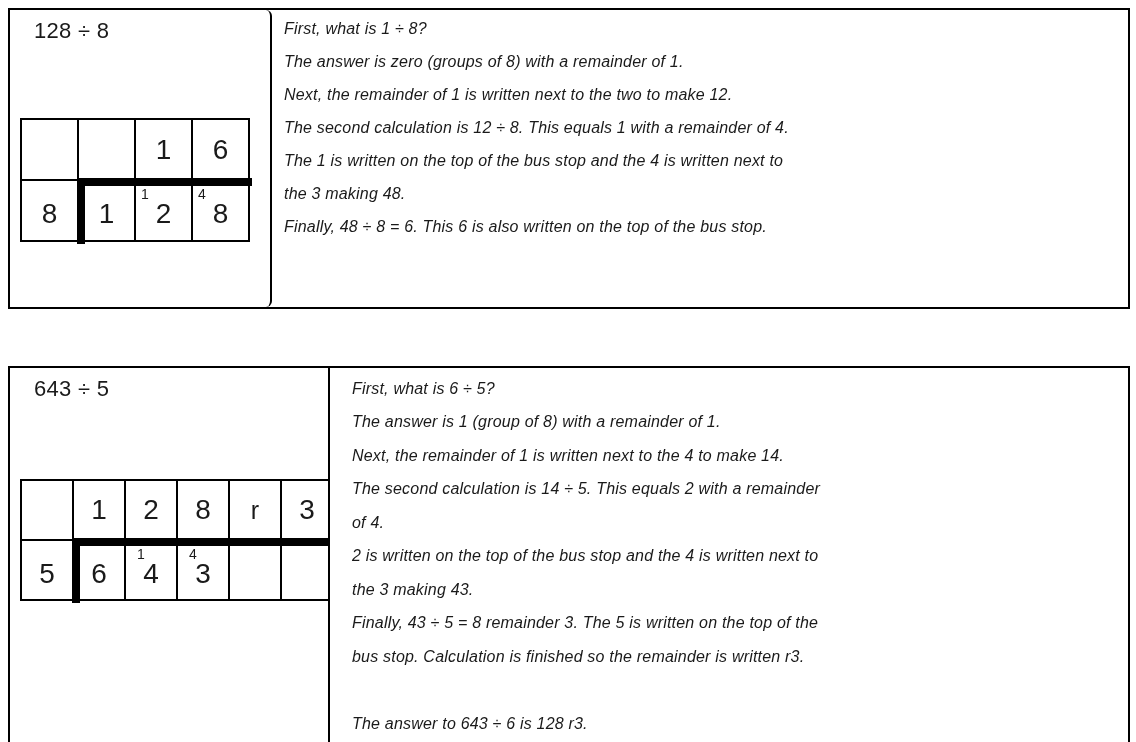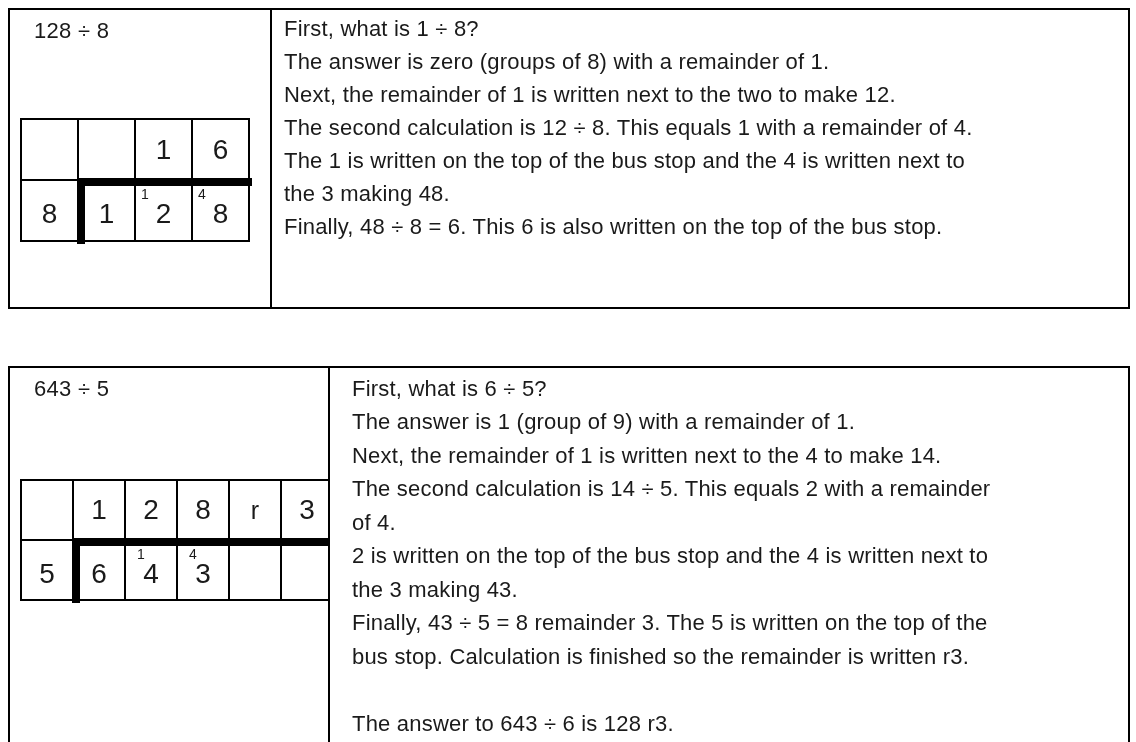--- a/index.html
+++ b/index.html
@@ -21,40 +21,41 @@
   }
   .prob-a { height: 301px; }
   .prob-b { height: 484px; margin-top: 57px; }
 
   .working-cell {
     position: relative;
     border-right: 2px solid #000;
     flex: 0 0 auto;
     overflow: hidden;
   }
-  .prob-a .working-cell { width: 262px; }
+  .prob-a .working-cell { width: 262px; border-radius: 6px; }
   .prob-b .working-cell { width: 320px; }
 
   .problem-title {
     font-size: 22px;
     line-height: 30px;
     padding: 6px 0 0 24px;
     letter-spacing: 0.3px;
   }
 
   .explanation-cell { flex: 1 1 auto; overflow: hidden; }
   .prob-a .explanation-cell { padding: 2px 0 0 12px; }
   .prob-b .explanation-cell { padding: 4px 0 0 22px; }
 
   .line {
     display: flex;
     align-items: center;
     white-space: nowrap;
-    font-size: 22px;
+    font-size: 16px;
     letter-spacing: 0.2px;
+    font-style: italic;
   }
   .prob-a .line { height: 33px; }
   .prob-b .line { height: 33.5px; }
 
   
   .busstop {
     position: absolute;
     display: grid;
     border-top: 2px solid #000;
     border-left: 2px solid #000;
@@ -198,21 +199,21 @@
         <div class="bcell r2">
           <span class="digit"></span>
         </div>
         <div class="bar-h"></div>
         <div class="bar-v"></div>
       </div>
     </div>
 
     <div class="explanation-cell">
       <div class="line">First, what is 6 ÷ 5?</div>
-      <div class="line">The answer is 1 (group of 9) with a remainder of 1.</div>
+      <div class="line">The answer is 1 (group of 8) with a remainder of 1.</div>
       <div class="line">Next, the remainder of 1 is written next to the 4 to make 14.</div>
       <div class="line">The second calculation is 14 ÷ 5. This equals 2 with a remainder</div>
       <div class="line">of 4.</div>
       <div class="line">2 is written on the top of the bus stop and the 4 is written next to</div>
       <div class="line">the 3 making 43.</div>
       <div class="line">Finally, 43 ÷ 5 = 8 remainder 3. The 5 is written on the top of the</div>
       <div class="line">bus stop. Calculation is finished so the remainder is written r3.</div>
       <div class="line"></div>
       <div class="line">The answer to 643 ÷ 6 is 128 r3.</div>
     </div>

